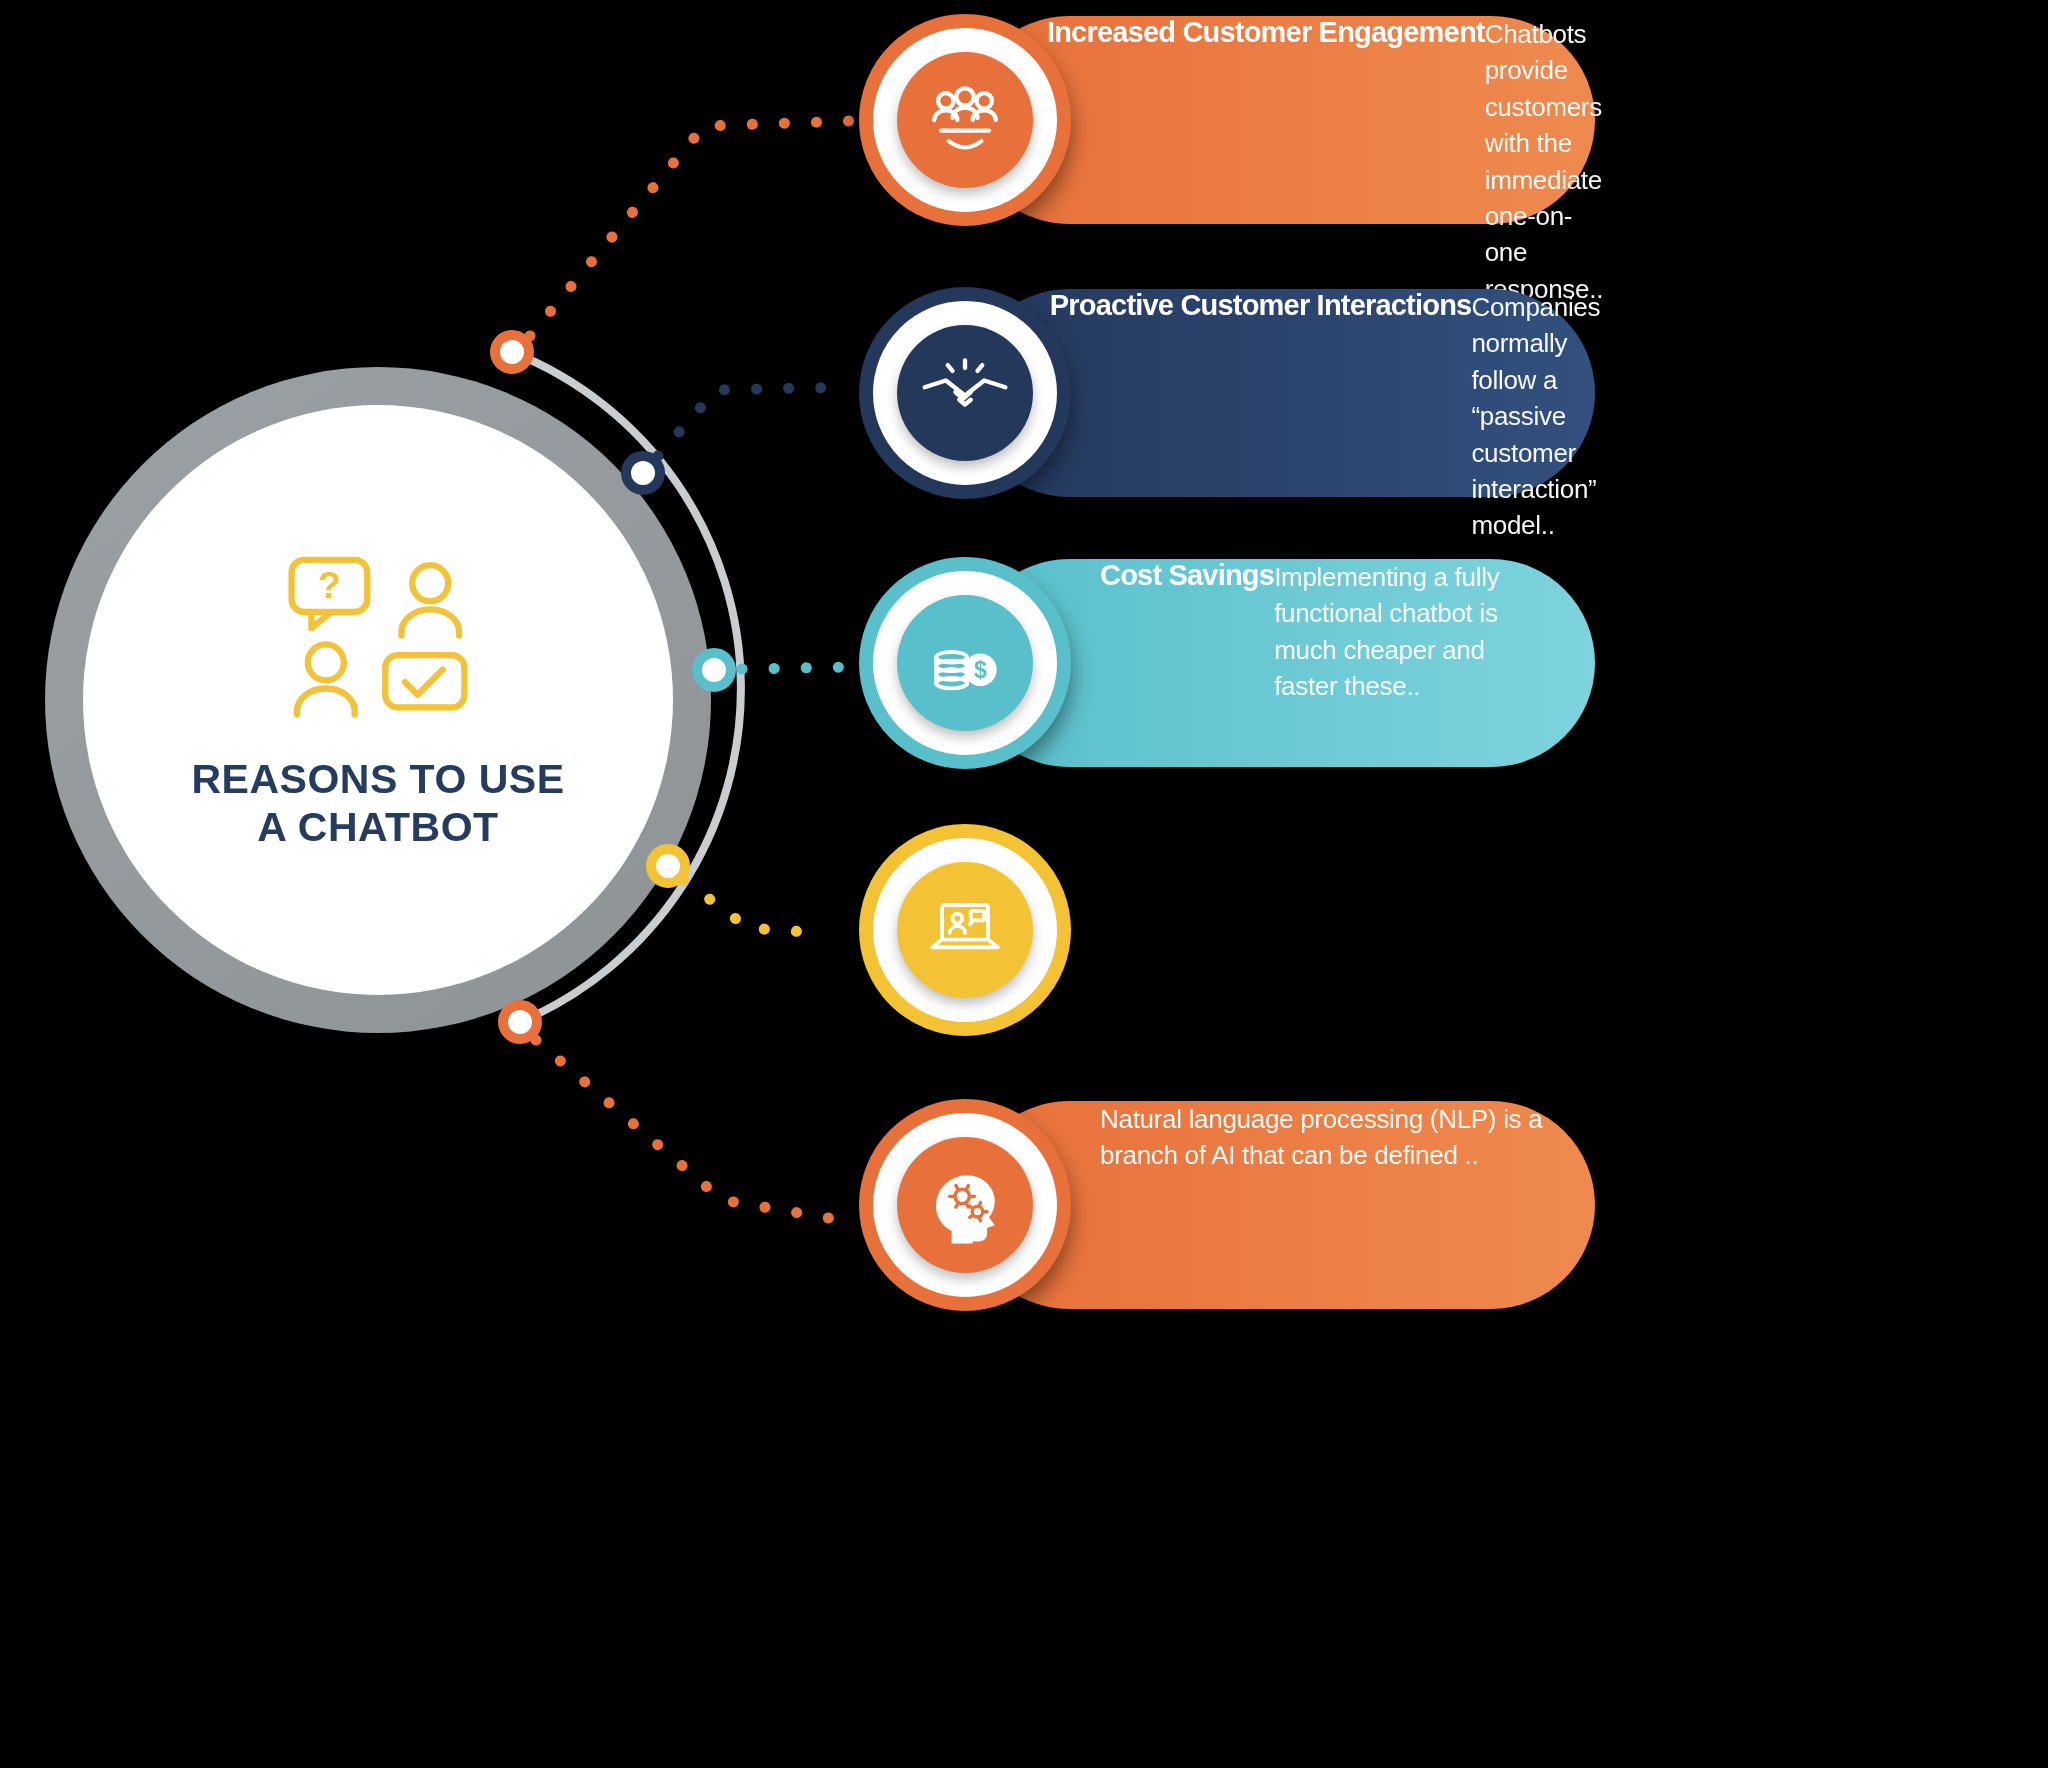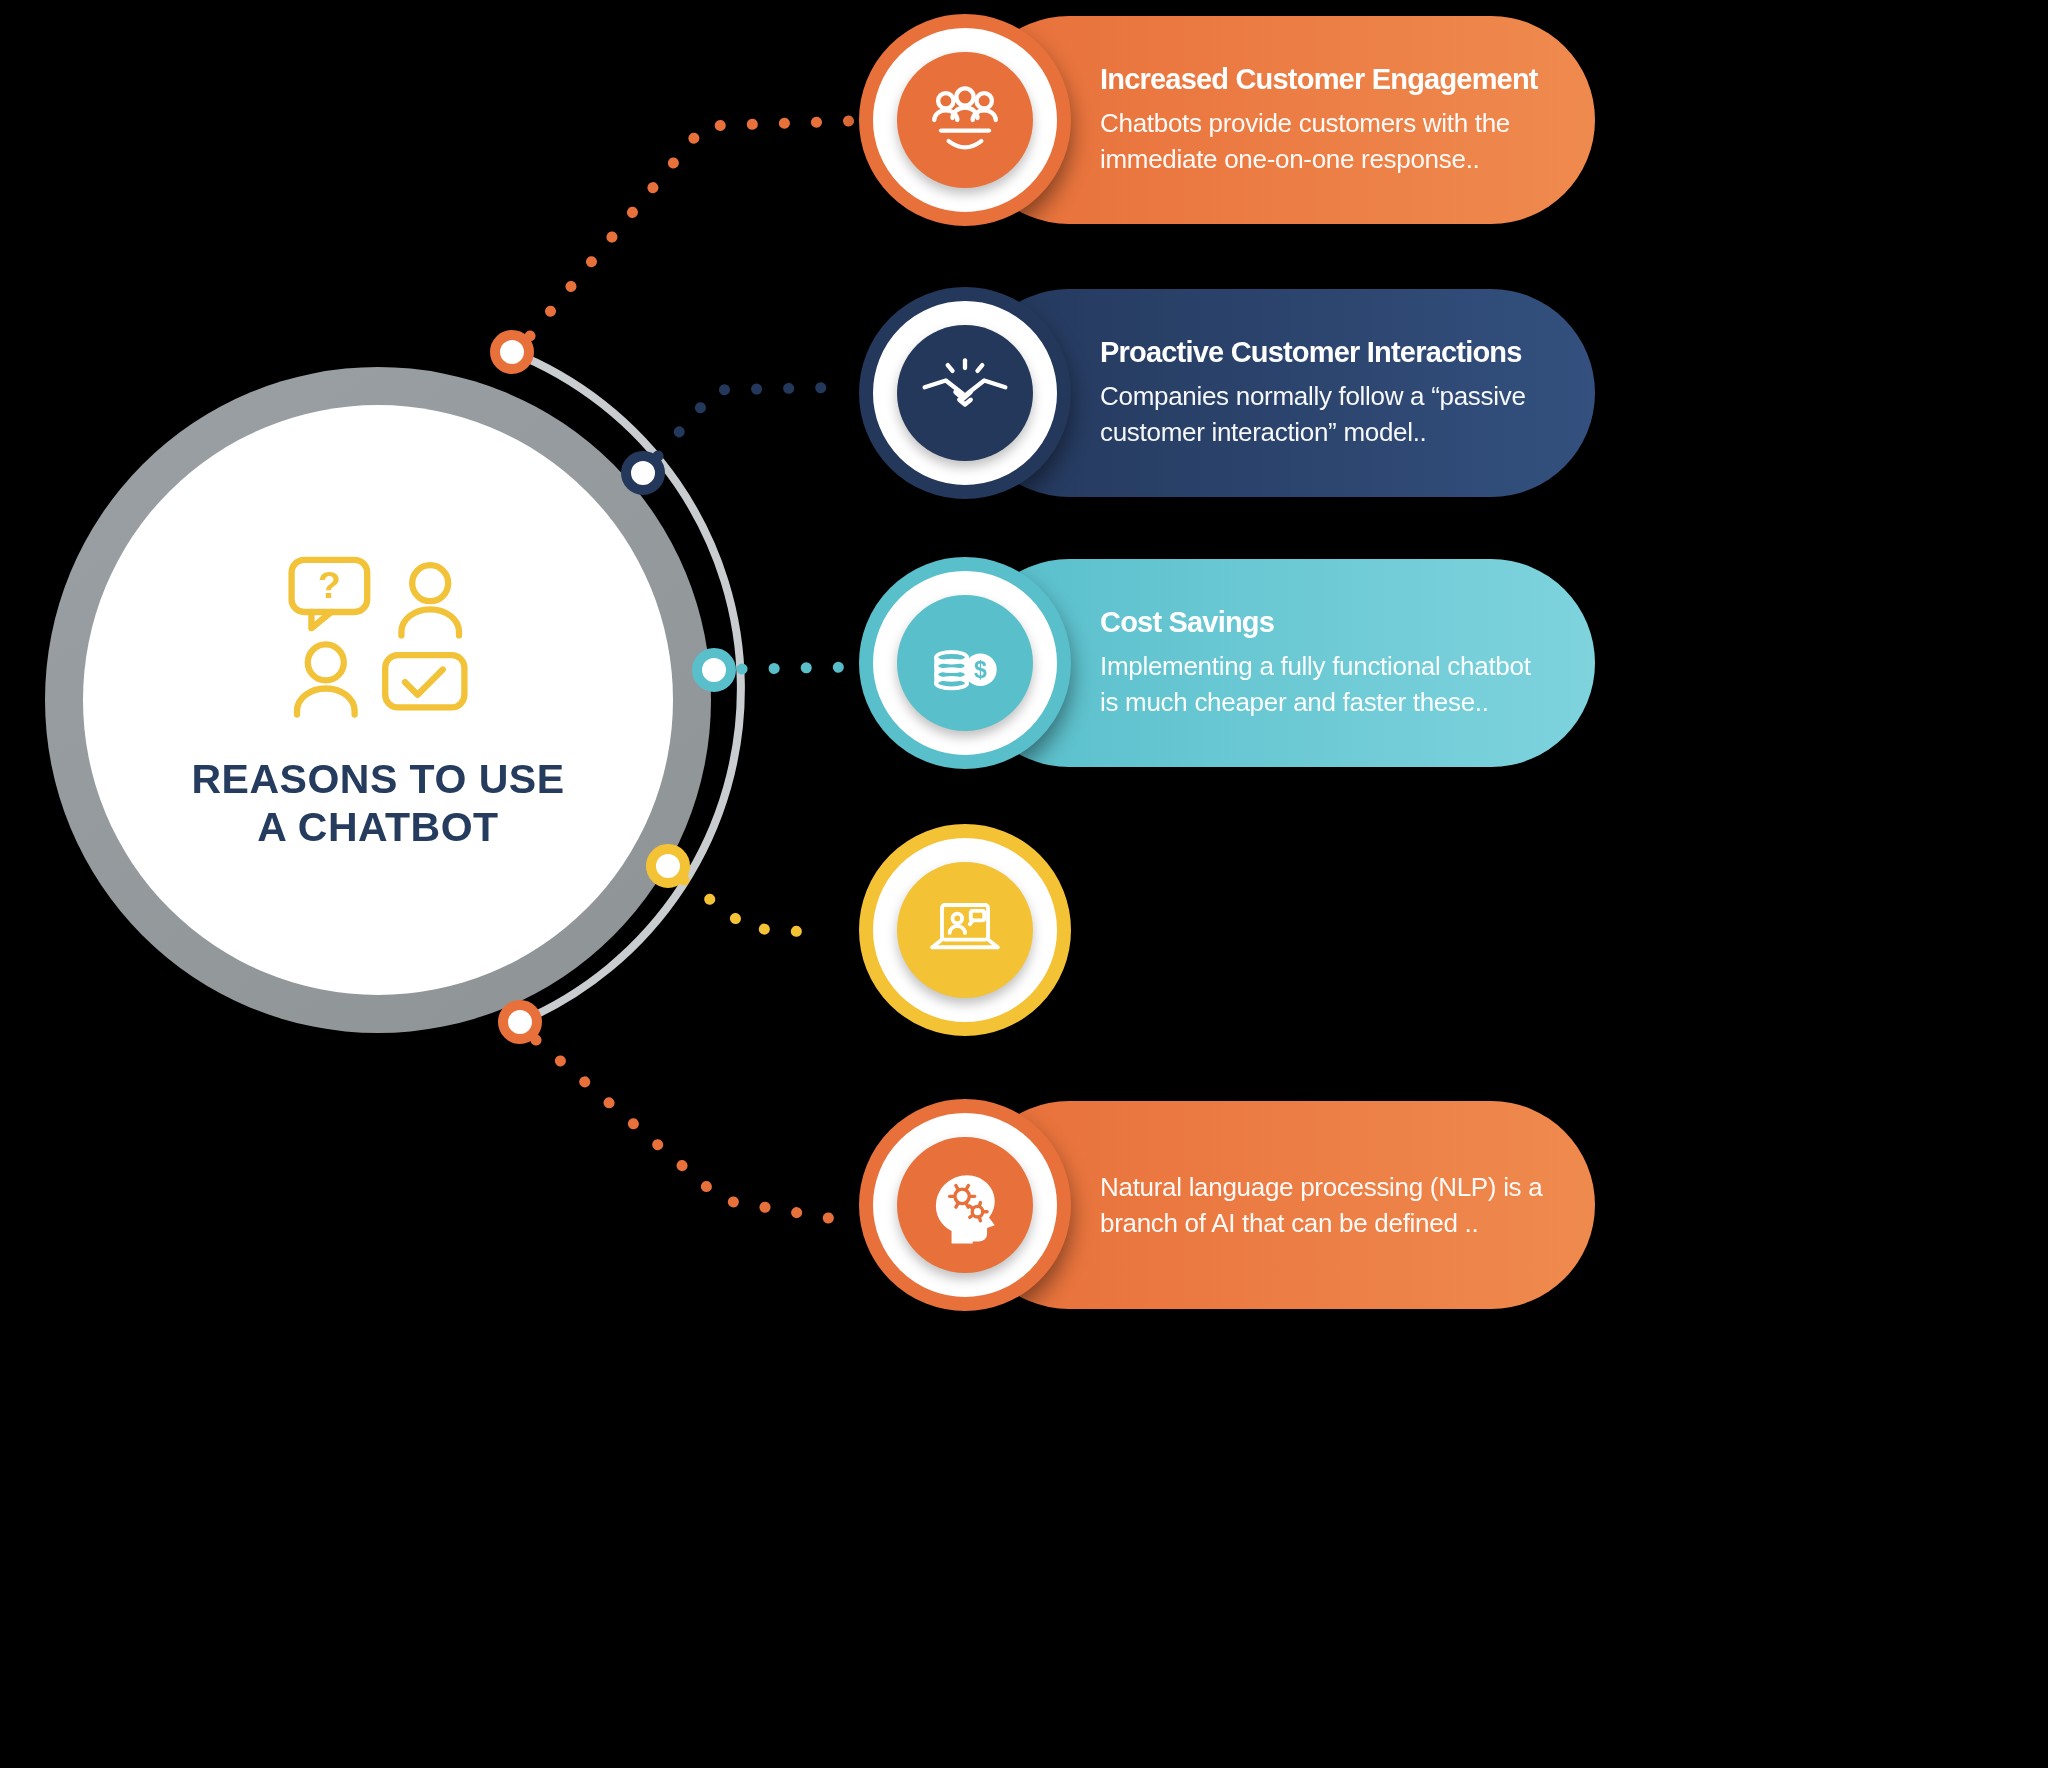--- a/index.html
+++ b/index.html
@@ -31,21 +31,21 @@
   .pill-item{position:absolute;left:859px;width:760px;height:212px;z-index:3;}
   .item-0{top:14px;  --c:var(--c0);--cl:var(--cl0);}
   .item-1{top:287px; --c:var(--c1);--cl:var(--cl1);}
   .item-2{top:557px; --c:var(--c2);--cl:var(--cl2);}
   .item-3{top:824px; --c:var(--c3);--cl:var(--cl3);}
   .item-4{top:1099px;--c:var(--c4);--cl:var(--cl4);}
   .pill-rect{
     position:absolute;left:106px;top:2px;width:630px;height:208px;border-radius:104px;
     background:linear-gradient(90deg,var(--c),var(--cl));
     box-shadow:0 14px 26px rgba(0,0,0,.45);
-    display:flex;flex-direction:column;justify-content:center;
+    display:flex;flex-direction:row;justify-content:center;
     padding-left:135px;padding-right:45px;box-sizing:border-box;
   }
   .pill-title{
     color:#fff;font-size:29px;font-weight:bold;letter-spacing:-.8px;
     white-space:nowrap;margin-bottom:9px;
   }
   .pill-desc{
     color:rgba(255,255,255,.96);font-size:26px;letter-spacing:-.3px;line-height:1.4;
   }
   .badge{

